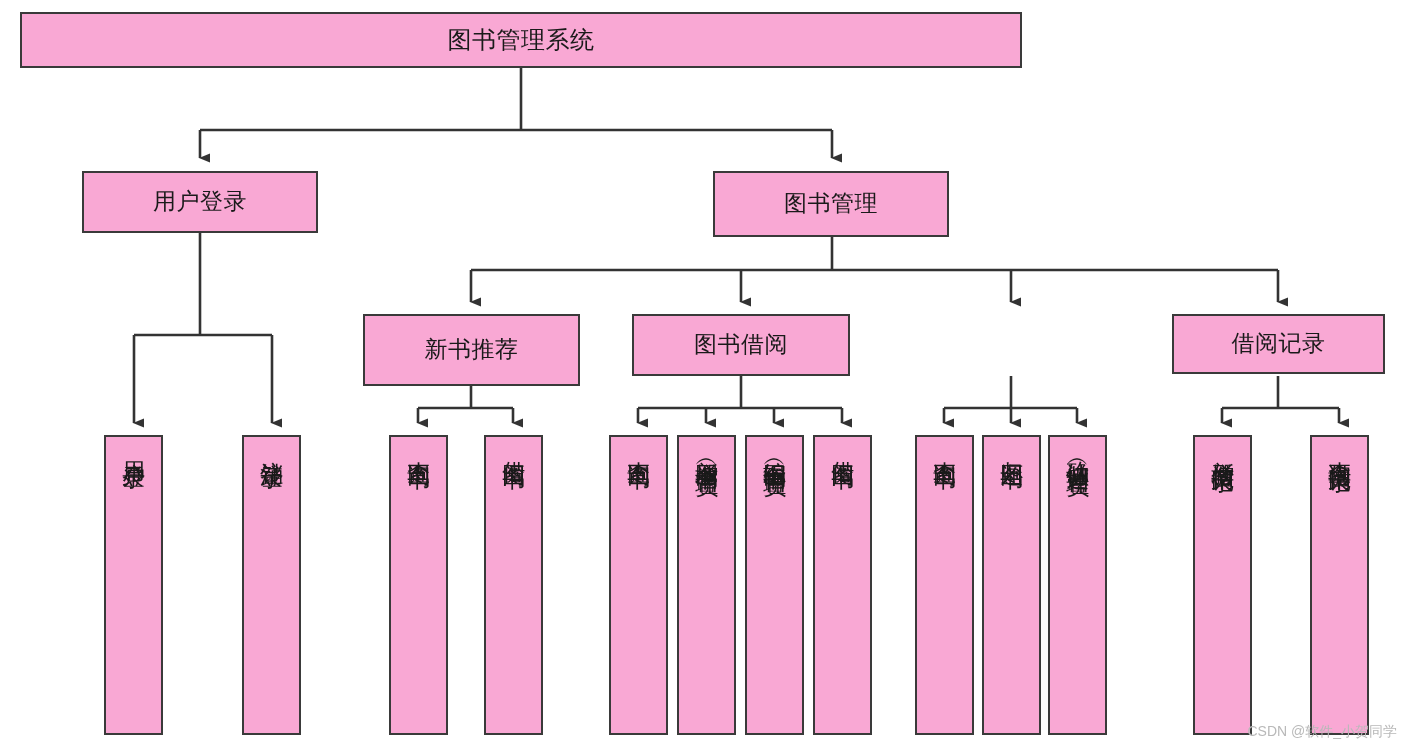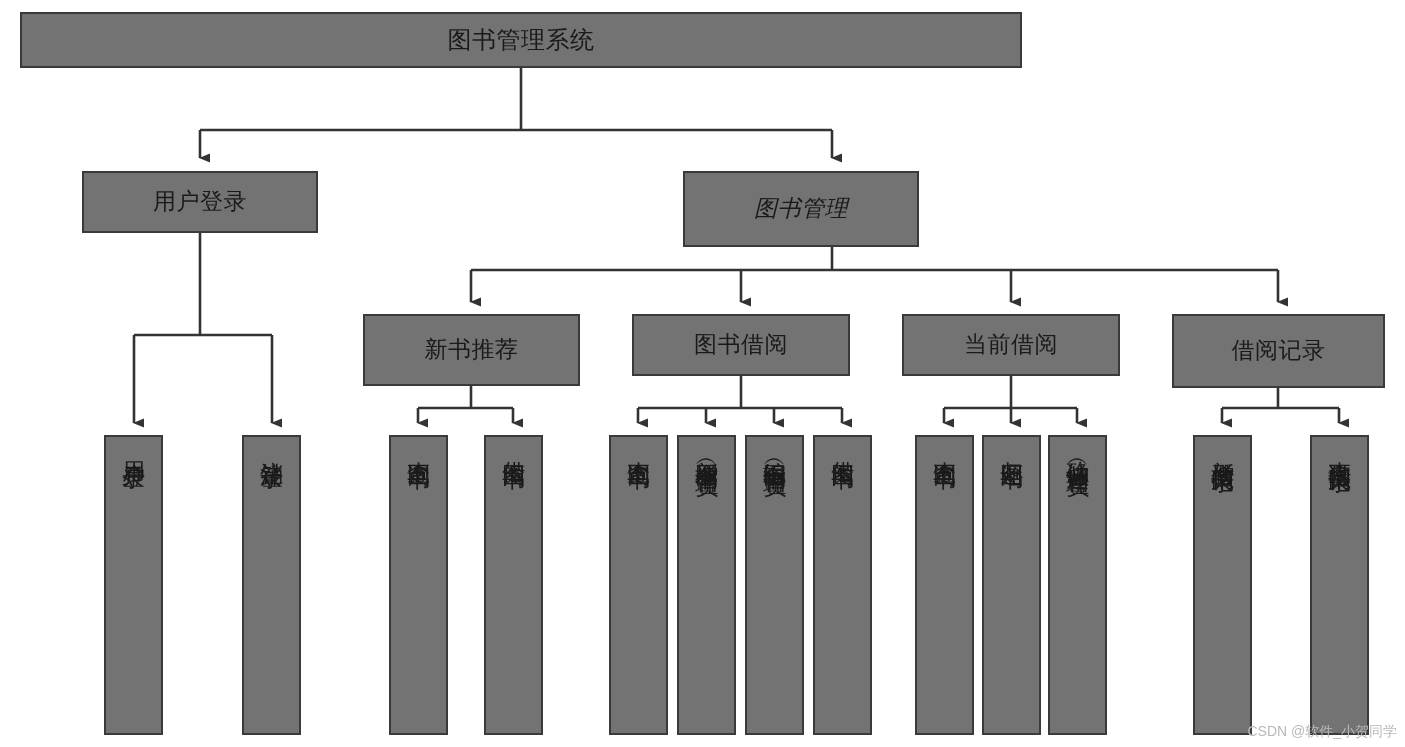--- a/index.html
+++ b/index.html
@@ -21,21 +21,21 @@
     position: absolute;
     left: 0;
     top: 0;
     width: 1405px;
     height: 747px;
     pointer-events: none;
   }
   .node {
     position: absolute;
     box-sizing: border-box;
-    background: #737373;
+    background: #f9a8d4;
     border: 2px solid #3a3a3a;
     display: flex;
     align-items: center;
     justify-content: center;
     color: #1a1a1a;
   }
   .node .label {
     display: block;
     text-align: center;
     line-height: 1.18;
@@ -122,34 +122,31 @@
     </g>
   </svg>
 
   <div class="node horiz root" style="left:20px; top:12px; width:1002px; height:56px;">
     <span class="label">图书管理系统</span>
   </div>
 
   <div class="node horiz" style="left:82px; top:171px; width:236px; height:62px;">
     <span class="label">用户登录</span>
   </div>
-  <div class="node horiz" style="left:683px; top:171px; width:236px; height:76px;font-style:italic;">
+  <div class="node horiz" style="left:713px; top:171px; width:236px; height:66px;">
     <span class="label">图书管理</span>
   </div>
 
   <div class="node horiz" style="left:363px; top:314px; width:217px; height:72px;">
     <span class="label">新书推荐</span>
   </div>
   <div class="node horiz" style="left:632px; top:314px; width:218px; height:62px;">
     <span class="label">图书借阅</span>
   </div>
-  <div class="node horiz" style="left:902px; top:314px; width:218px; height:62px;">
-    <span class="label">当前借阅</span>
-  </div>
-  <div class="node horiz" style="left:1172px; top:314px; width:213px; height:74px;">
+  <div class="node horiz" style="left:1172px; top:314px; width:213px; height:60px;">
     <span class="label">借阅记录</span>
   </div>
 
   <div class="node vert" style="left:104px; top:435px; width:59px; height:300px;">
     <span class="label">用户登录</span>
   </div>
   <div class="node vert" style="left:242px; top:435px; width:59px; height:300px;">
     <span class="label">注销登录</span>
   </div>
 

